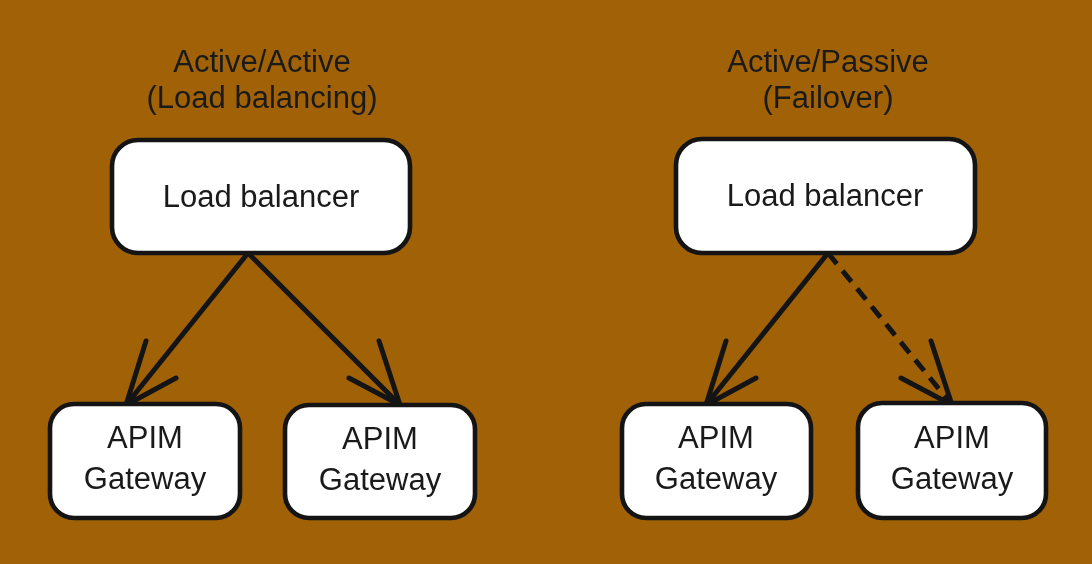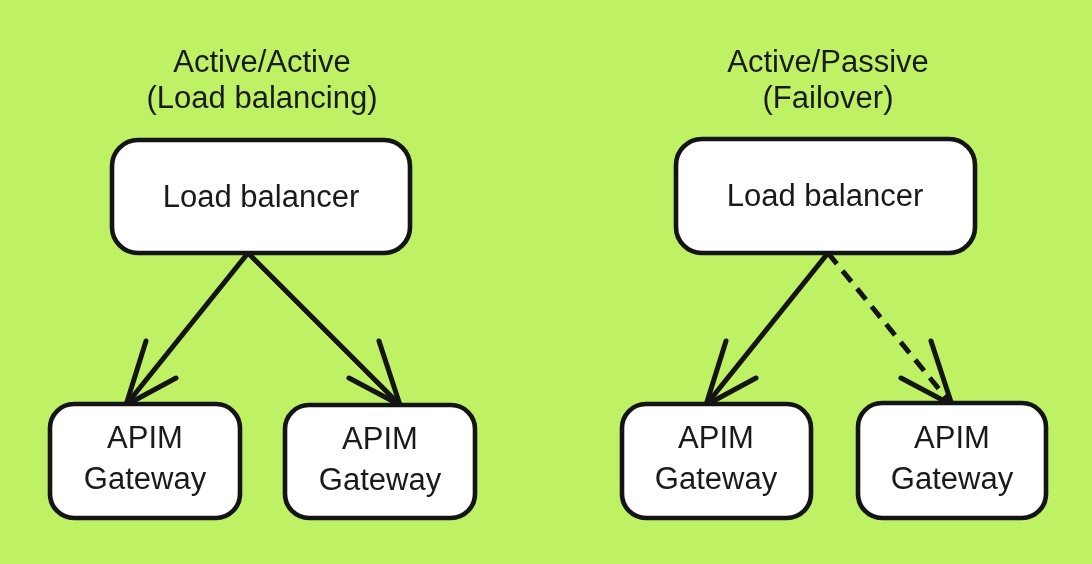--- a/index.html
+++ b/index.html
@@ -9,21 +9,21 @@
     background: #ffffff;
   }
   body {
     font-family: "Liberation Sans", sans-serif;
     color: #1a1a1a;
   }
   #diagram-root {
     position: relative;
     width: 1092px;
     height: 564px;
-    background: #bef264;
+    background: #a16207;
     overflow: hidden;
   }
   svg#ha-diagram {
     display: block;
     width: 1092px;
     height: 564px;
   }
   .node-shape {
     fill: #ffffff;
     stroke: #141414;

